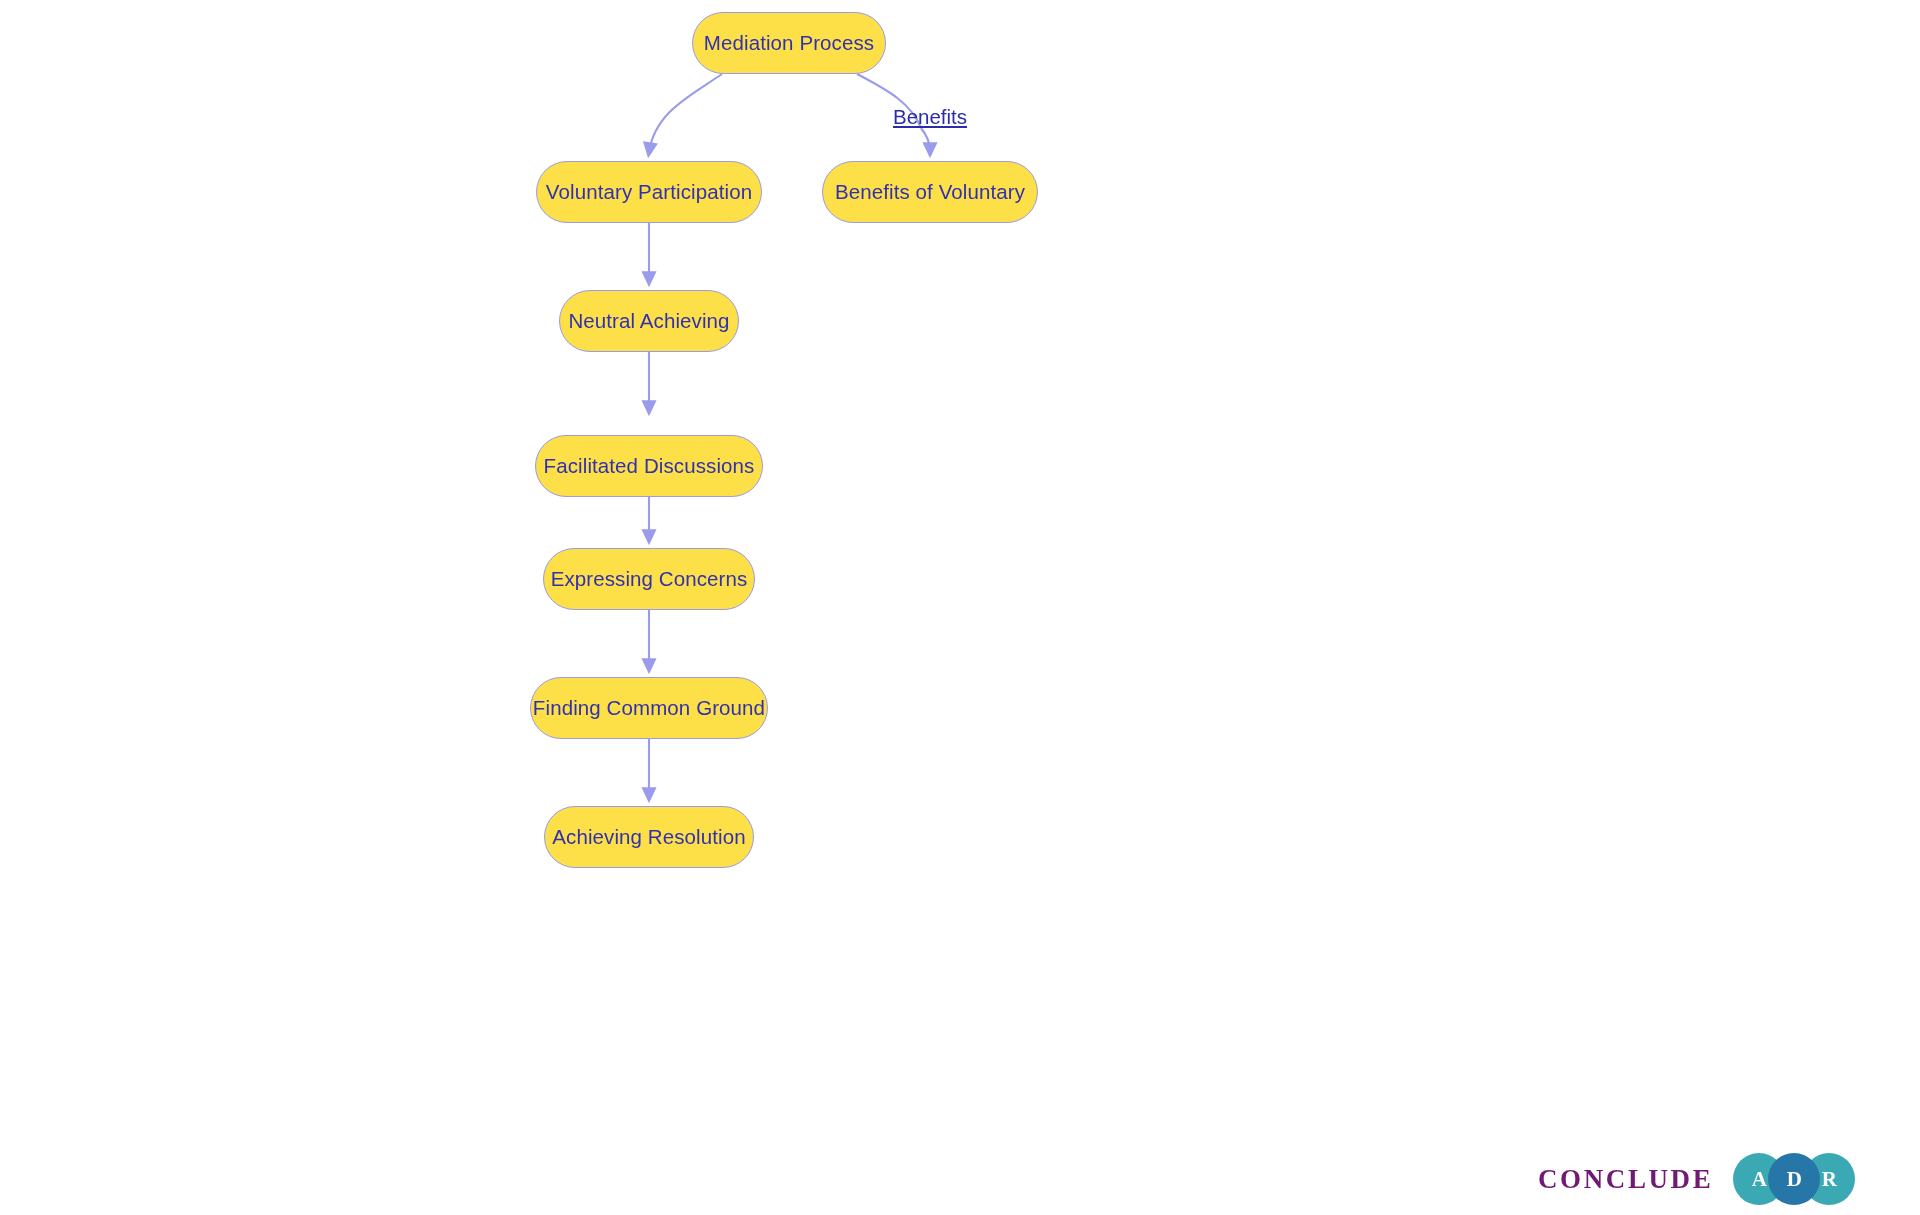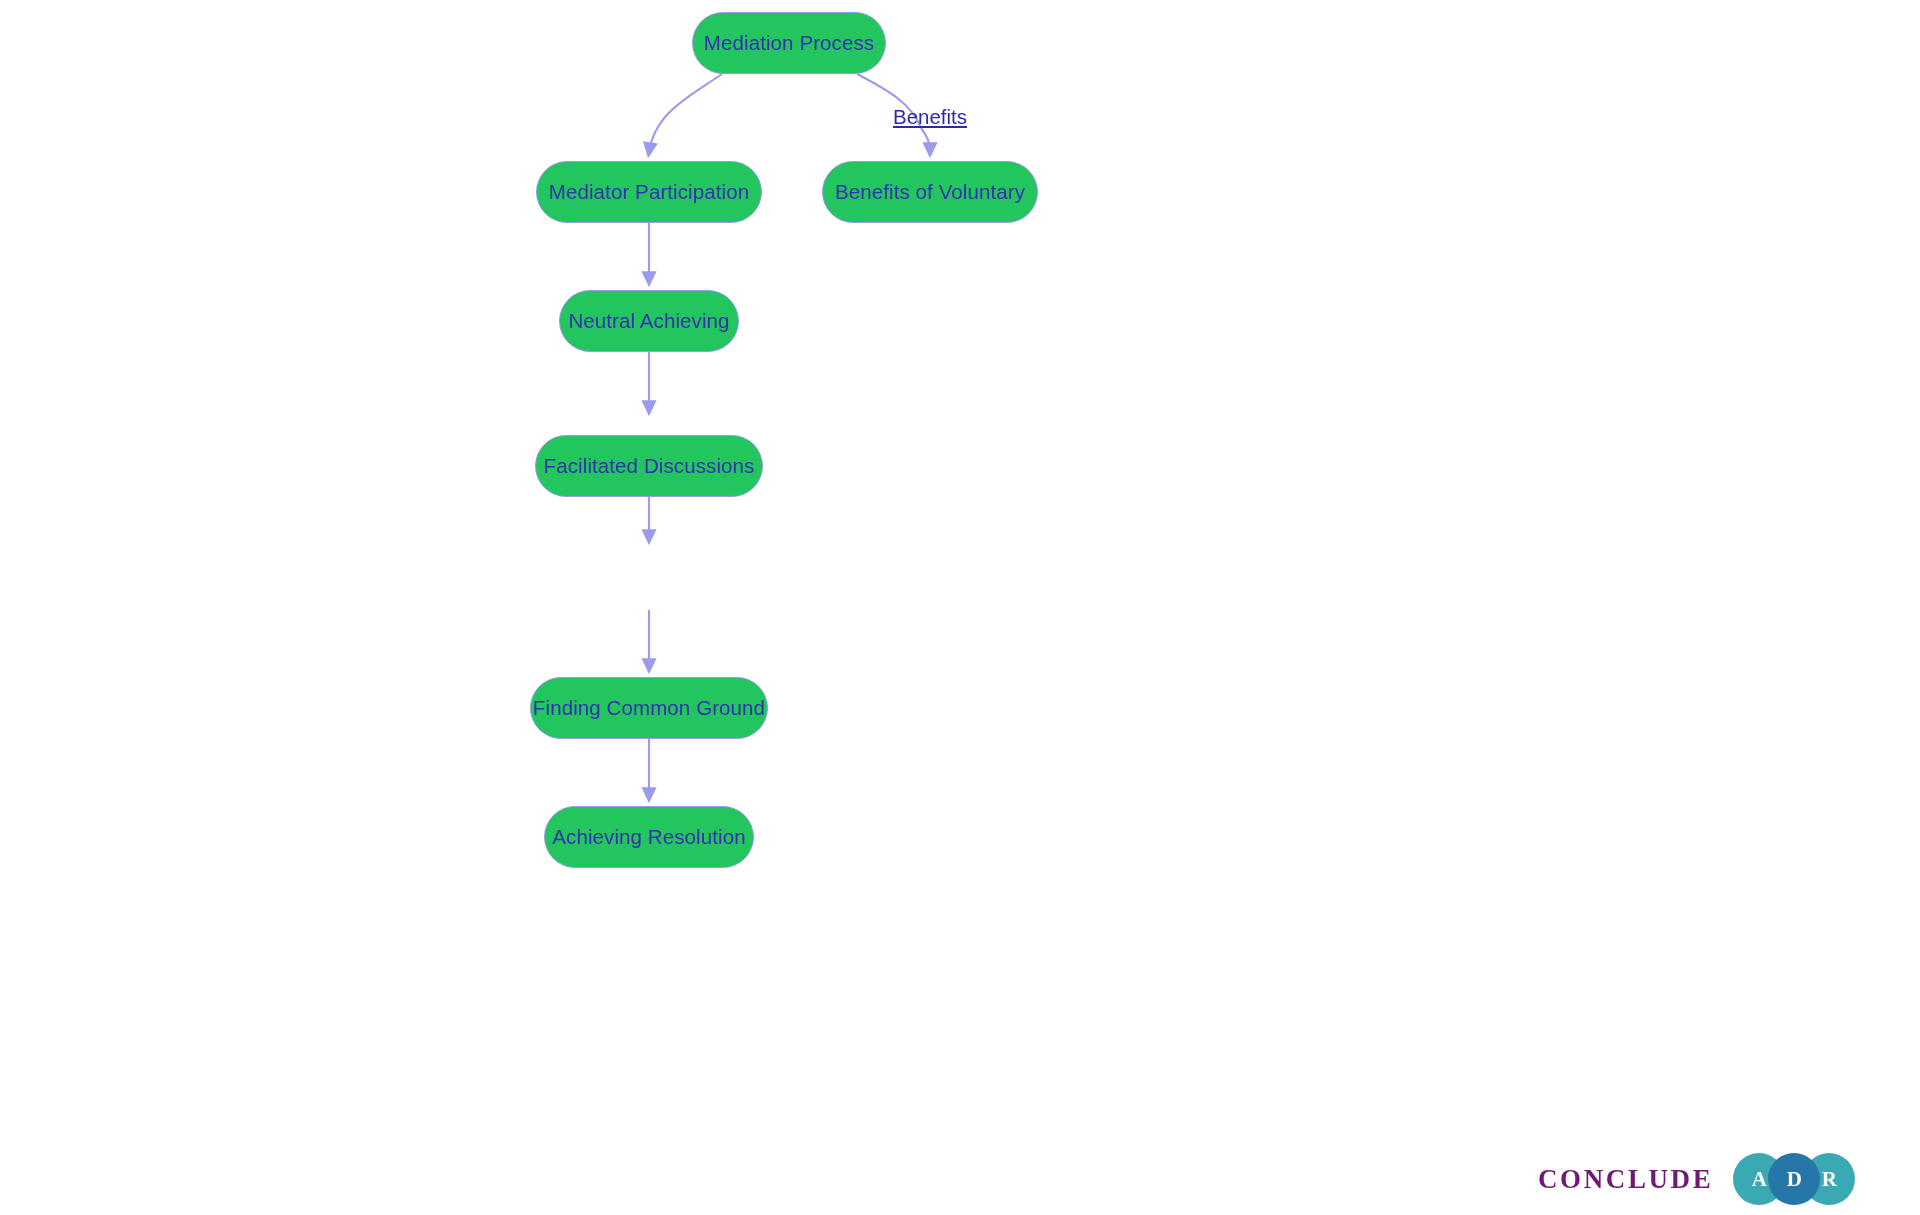--- a/index.html
+++ b/index.html
@@ -33,21 +33,21 @@
     pointer-events: none;
   }
 
   
   .node {
     position: absolute;
     box-sizing: border-box;
     display: flex;
     align-items: center;
     justify-content: center;
-    background: #22c55e;
+    background: #fde047;
     border: 1.3px solid #9a9bea;
     border-radius: 999px;
     color: #3131b0;
     font-size: 20.5px;
     font-weight: 400;
     letter-spacing: 0.1px;
     white-space: nowrap;
     line-height: 1;
   }
   .node-label {
@@ -136,35 +136,38 @@
     <path d="M 649 739 L 649 797" fill="none" stroke="#9a9bea" stroke-width="2.1" marker-end="url(#arrowhead)"></path>
   </svg>
 
   <div class="edge-label" id="edge-label-benefits" style="left: 892.961px; top: 106.75px; text-decoration: underline;">Benefits</div>
 
   <div class="node" id="node-mediation-process" style="width: 194px; height: 62px; left: 692px; top: 12px;">
     <span class="node-label">Mediation Process</span>
   </div>
 
   <div class="node" id="node-voluntary-participation" style="width: 226px; height: 62px; left: 536px; top: 161px;">
-    <span class="node-label">Mediator Participation</span>
+    <span class="node-label">Voluntary Participation</span>
   </div>
 
   <div class="node" id="node-benefits-of-mediation" style="width: 216px; height: 62px; left: 822px; top: 161px;">
     <span class="node-label">Benefits of Voluntary</span>
   </div>
 
   <div class="node" id="node-neutral-mediator" style="width: 180px; height: 62px; left: 559px; top: 290px;">
     <span class="node-label">Neutral Achieving</span>
   </div>
 
   <div class="node" id="node-facilitated-discussions" style="width: 228px; height: 62px; left: 535px; top: 419px; margin-top: 16px;">
     <span class="node-label">Facilitated Discussions</span>
   </div>
 
+  <div class="node" id="node-expressing-concerns" style="width: 212px; height: 62px; left: 543px; top: 548px;">
+    <span class="node-label">Expressing Concerns</span>
+  </div>
 
   <div class="node" id="node-achieving-resolution" style="width: 210px; height: 62px; left: 544px; top: 806px;">
     <span class="node-label">Achieving Resolution</span>
   </div>
 
   <div class="node" id="node-finding-common-ground" style="width: 238px; height: 62px; left: 530px; top: 677px;">
     <span class="node-label">Finding Common Ground</span>
   </div>
 
   <div id="brand">

